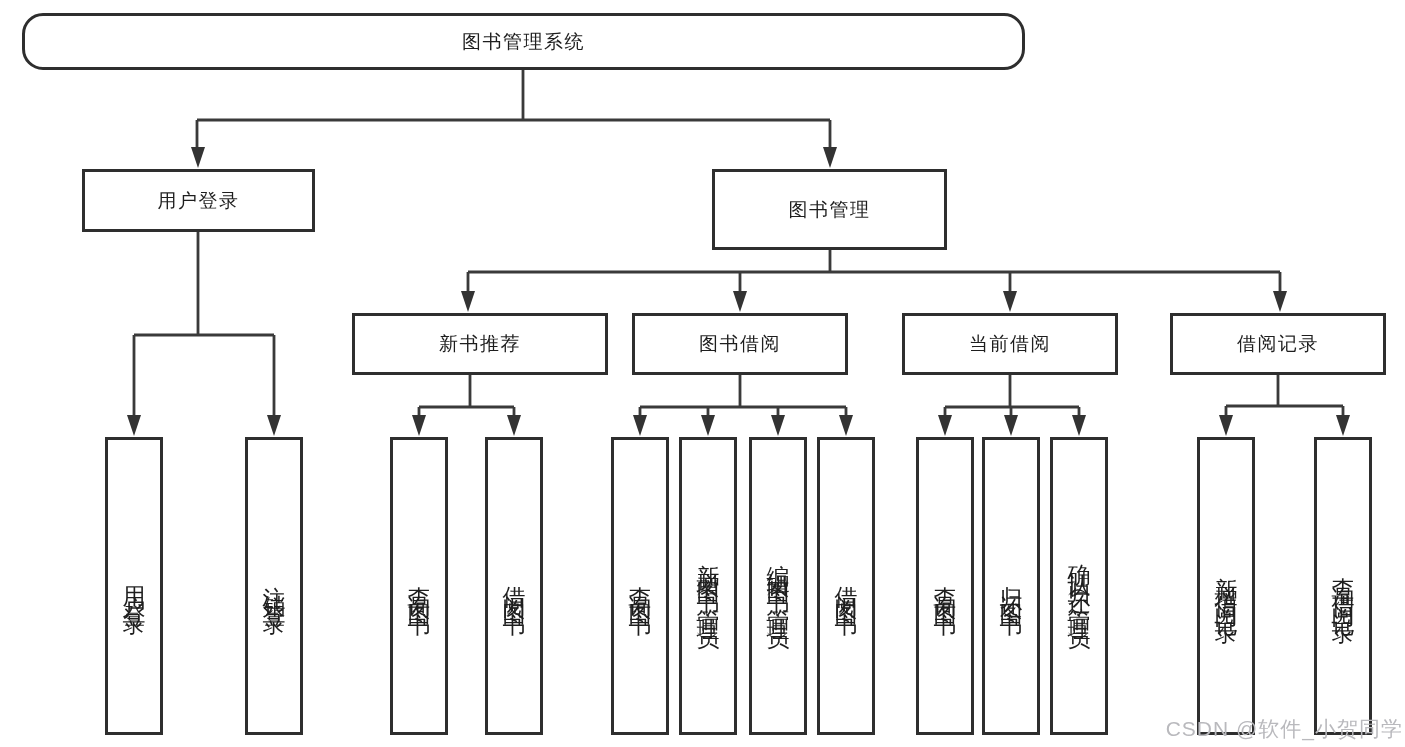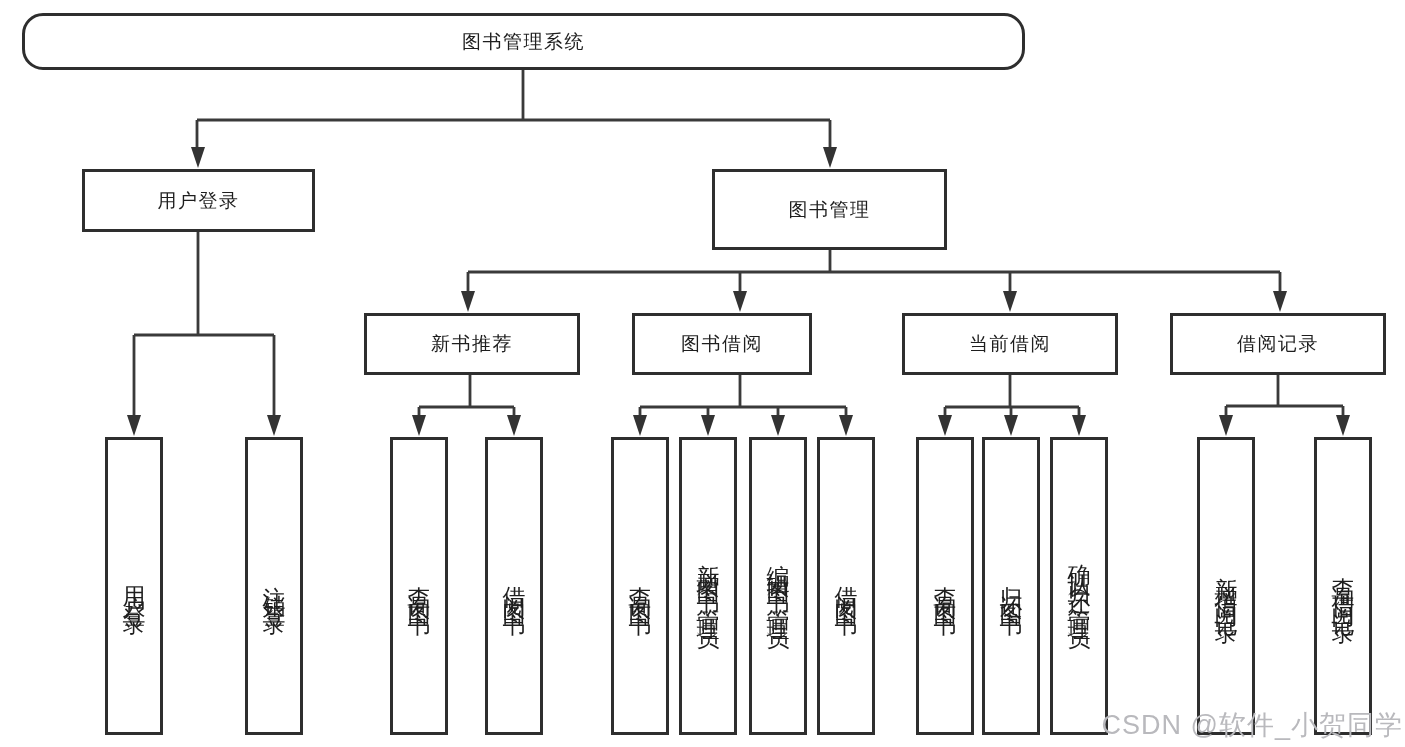--- a/index.html
+++ b/index.html
@@ -35,21 +35,21 @@
     writing-mode: vertical-rl;
     text-orientation: mixed;
     font-size: 23px;
     letter-spacing: 9px;
     line-height: 1;
   }
   .watermark {
     position: absolute;
     right: 2px;
     bottom: 4px;
-    font-size: 27px;
+    font-size: 21px;
     color: #b9b9bd;
     letter-spacing: 1px;
     white-space: nowrap;
   }
 </style>
 </head>
 <body>
 
 <div class="canvas">
 
@@ -84,22 +84,22 @@
       <polygon points="1226,436 1219,415 1233,415"></polygon>
       <polygon points="1343,436 1336,415 1350,415"></polygon>
     </g>
   </svg>
 
   <div class="box hbox" style="left:22px; top:13px; width:1003px; height:57px;border-radius:21px;">图书管理系统</div>
 
   <div class="box hbox" style="left:82px; top:169px; width:233px; height:63px;">用户登录</div>
   <div class="box hbox" style="left:712px; top:169px; width:235px; height:81px;">图书管理</div>
 
-  <div class="box hbox" style="left:364px; top:313px; width:216px; height:62px;">新书推荐</div>
-  <div class="box hbox" style="left:632px; top:313px; width:180px; height:62px;">图书借阅</div>
+  <div class="box hbox" style="left:352px; top:313px; width:256px; height:62px;">新书推荐</div>
+  <div class="box hbox" style="left:632px; top:313px; width:216px; height:62px;">图书借阅</div>
   <div class="box hbox" style="left:902px; top:313px; width:216px; height:62px;">当前借阅</div>
   <div class="box hbox" style="left:1170px; top:313px; width:216px; height:62px;">借阅记录</div>
 
   <div class="box leaf" style="left:105px; top:437px; width:58px; height:298px;">用户登录</div>
   <div class="box leaf" style="left:245px; top:437px; width:58px; height:298px;">注销登录</div>
 
   <div class="box leaf" style="left:390px; top:437px; width:58px; height:298px;">查询图书</div>
   <div class="box leaf" style="left:485px; top:437px; width:58px; height:298px;">借阅图书</div>
 
   <div class="box leaf" style="left:611px; top:437px; width:58px; height:298px;">查询图书</div>

